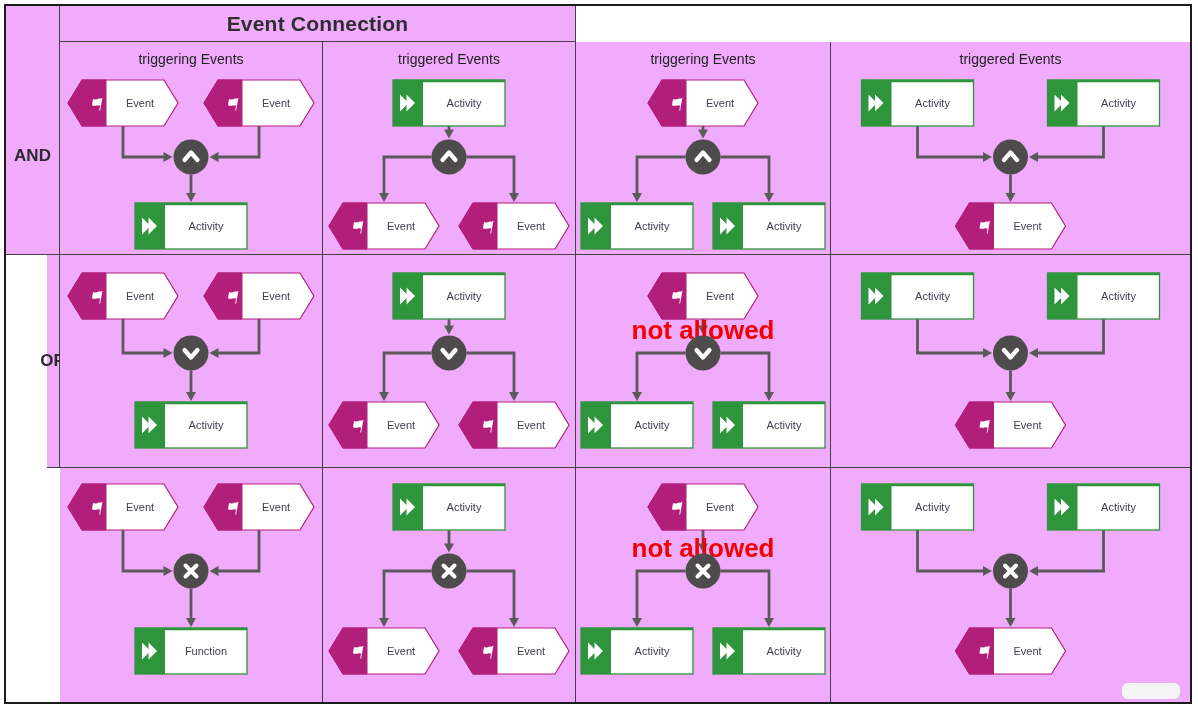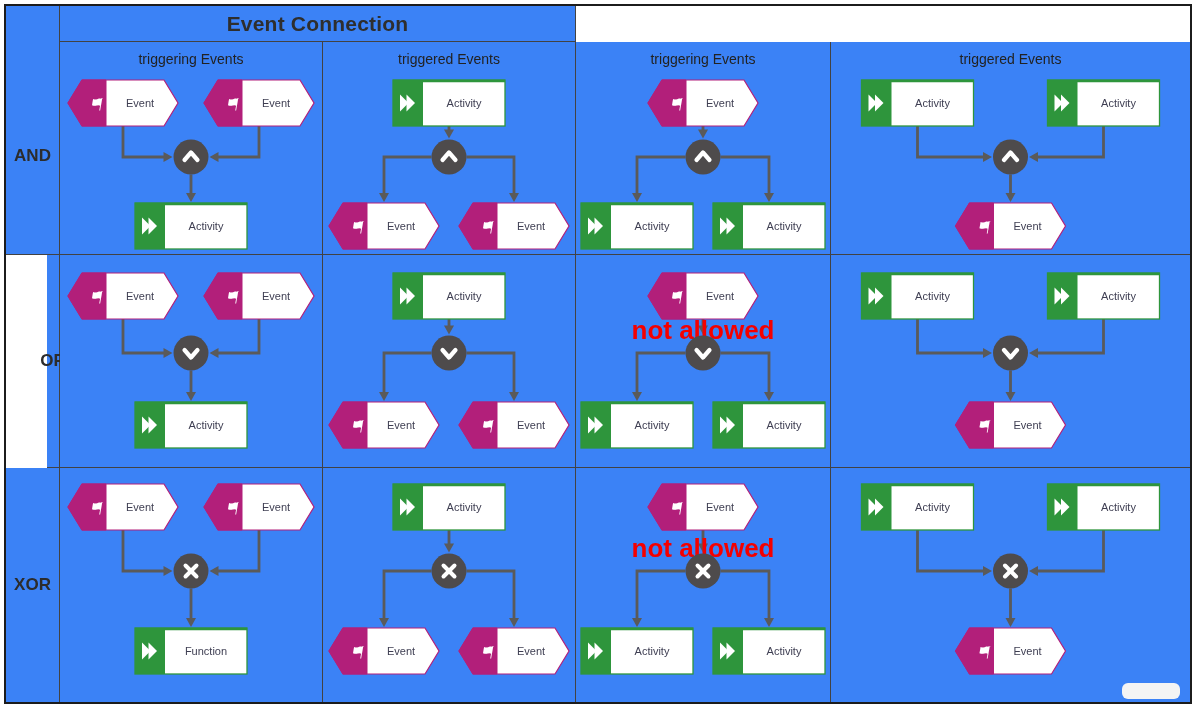--- a/index.html
+++ b/index.html
@@ -3,21 +3,21 @@
 <meta charset="utf-8">
 <style>
   html,body{margin:0;padding:0;background:#fff;}
   .page{position:relative;width:1198px;height:712px;background:#fff;overflow:hidden;
         font-family:"Liberation Sans", sans-serif;}
   .tbl{position:absolute;left:4px;top:4px;width:1188px;height:700px;
        border:2px solid #1c1c1c;box-sizing:border-box;
        display:grid;
        grid-template-columns:54px 263px 253px 255px 1fr;
        grid-template-rows:36px 213px 213px 1fr;}
-  .cell{box-sizing:border-box;position:relative;background:#3b82f6;}
+  .cell{box-sizing:border-box;position:relative;background:#f0abfc;}
   .b-r{border-right:1px solid #424242;}
   .b-b{border-bottom:1px solid #424242;}
   .hdr{display:flex;align-items:center;justify-content:center;
        font-size:21px;font-weight:bold;color:#2e2e2e;letter-spacing:.2px;}
   .hdr-ec{grid-column:2/4;grid-row:1;}
   .hdr-ac{grid-column:4/6;grid-row:1;}
   .lbl{display:flex;align-items:center;justify-content:center;
        font-size:17px;font-weight:bold;color:#2c2c2c;}
   .lbl-and{grid-column:1;grid-row:1/3;padding-top:52px;}
   .lbl-or{grid-column:1;grid-row:3;margin-left:41px;}
@@ -35,21 +35,20 @@
 </head>
 <body>
 
 <div class="page">
   <div class="tbl">
 
     <div class="cell hdr hdr-ec b-r b-b">Event Connection</div>
 
     <div class="cell lbl lbl-and b-r b-b">AND</div>
     <div class="cell lbl lbl-or b-r b-b">OR</div>
-    <div class="cell lbl lbl-xor b-r">XOR</div>
 
     <div class="cell r0 c0 b-r b-b">
       <div class="subhdr">triggering Events</div>
     <svg class="diag" width="260" height="179" viewBox="0 0 260 179" style="font-family: &quot;Liberation Sans&quot;, sans-serif;">
           <g>
             <path d="M 62 50 V 81 H 103.5" stroke="#5a5a5a" stroke-width="2.8" fill="none"></path>
             <polygon points="111.5,81 102.5,76 102.5,86" fill="#5a5a5a"></polygon>
             <path d="M 198 50 V 81 H 156.5" stroke="#5a5a5a" stroke-width="2.8" fill="none"></path>
             <polygon points="148.5,81 157.5,76 157.5,86" fill="#5a5a5a"></polygon>
             <path d="M 130 98.5 V 119" stroke="#5a5a5a" stroke-width="2.8" fill="none"></path>

